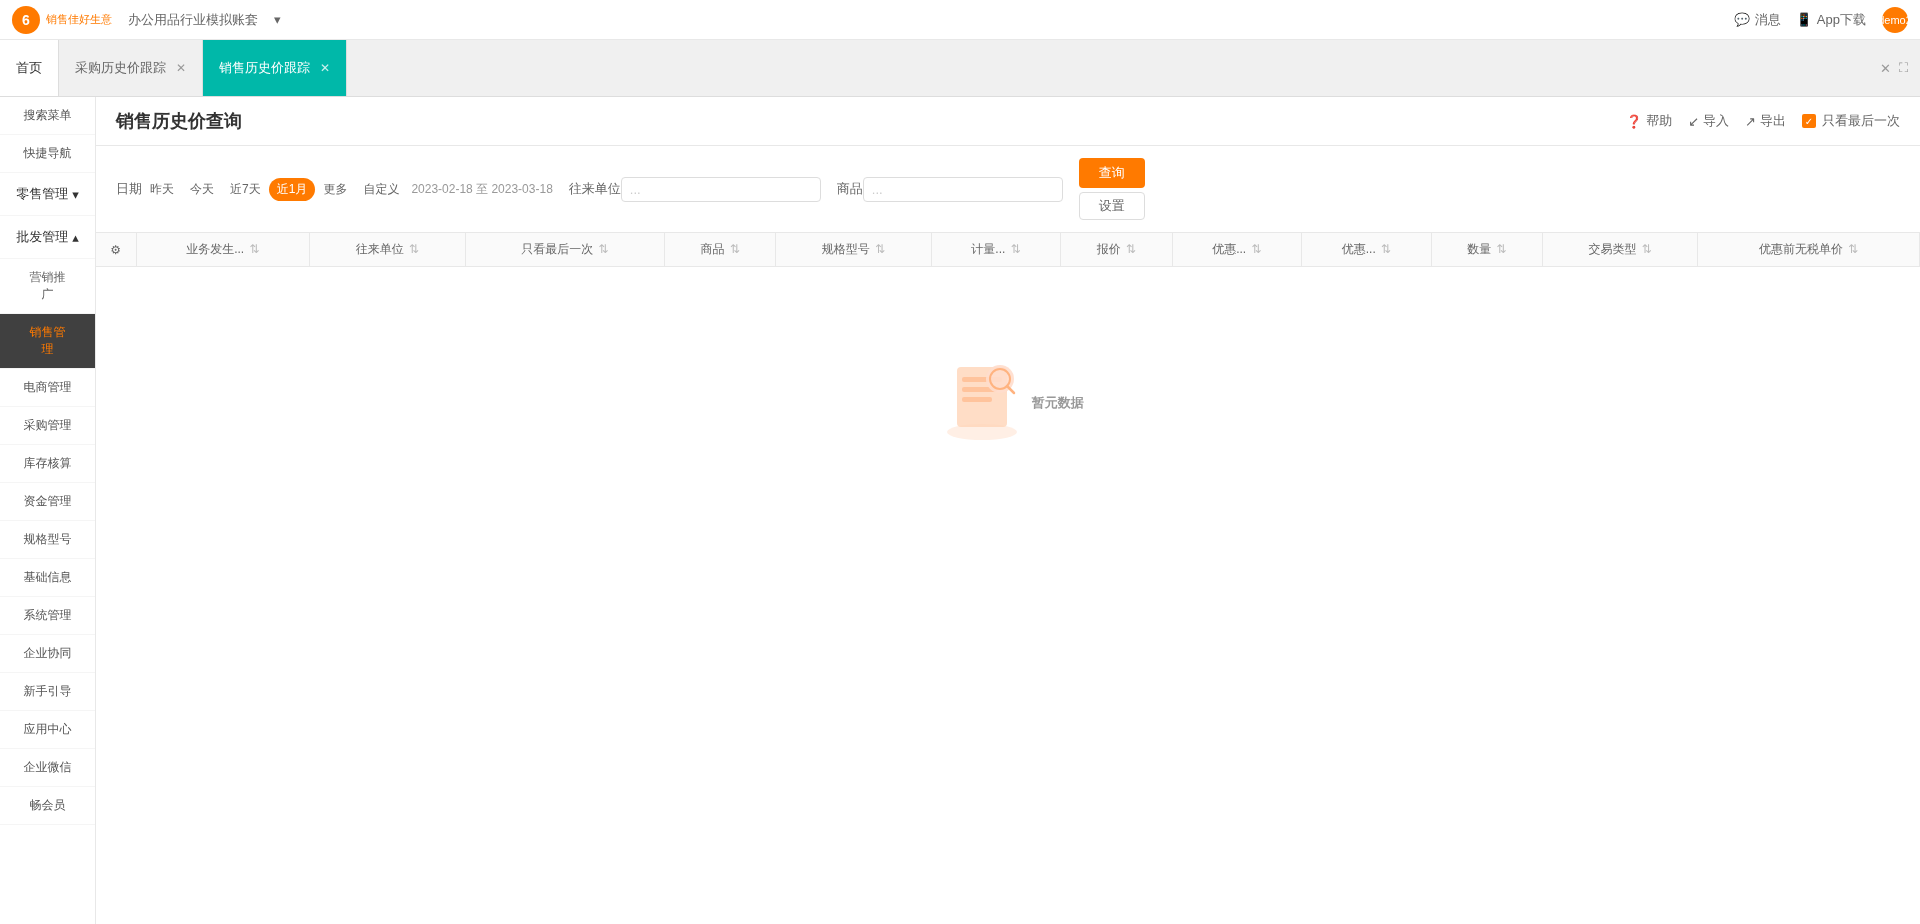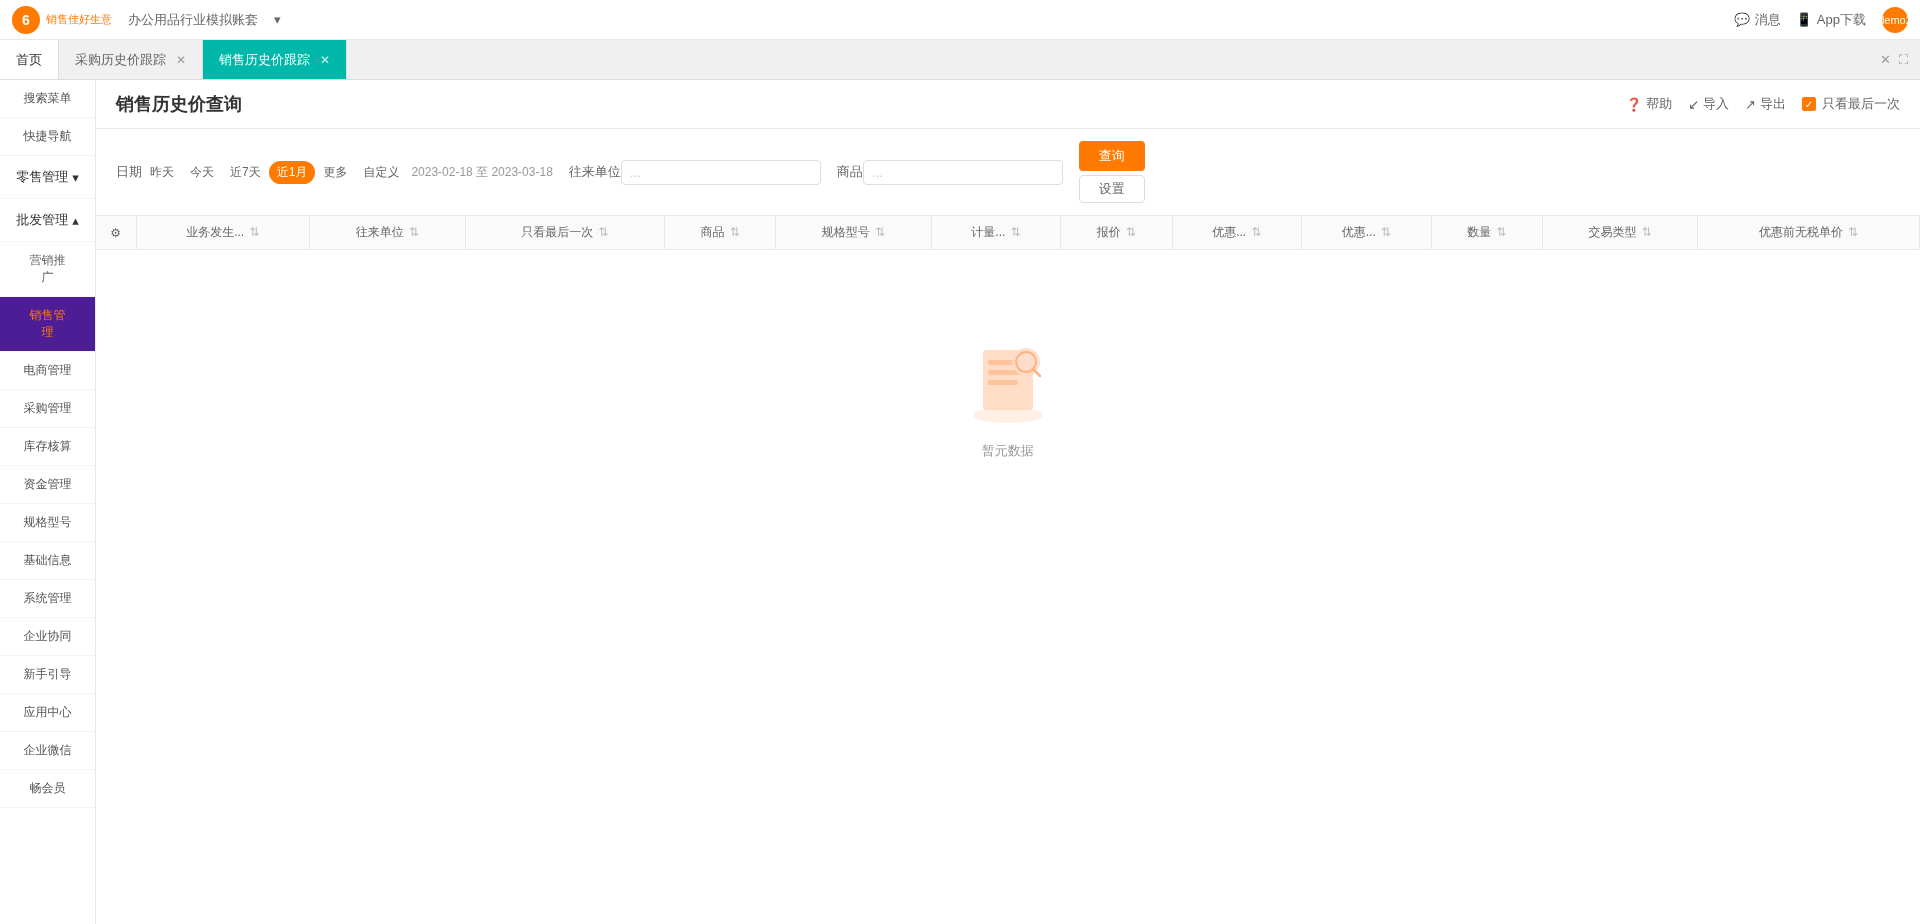--- a/index.html
+++ b/index.html
@@ -10,21 +10,21 @@
     .topbar-left { display: flex; align-items: center; gap: 8px; }
     .logo-area { display: flex; align-items: center; gap: 6px; }
     .logo-icon { width: 28px; height: 28px; background: #ff7a00; border-radius: 50%; display: flex; align-items: center; justify-content: center; color: white; font-size: 14px; font-weight: bold; }
     .logo-text { font-size: 11px; color: #ff7a00; line-height: 1.2; }
     .workspace-selector { display: flex; align-items: center; gap: 16px; color: #666; font-size: 13px; cursor: pointer; padding: 4px 8px; border-radius: 4px; }
     .topbar-right { display: flex; align-items: center; gap: 16px; color: #666; font-size: 13px; }
     .topbar-right-item { display: flex; align-items: center; gap: 4px; cursor: pointer; }
     .avatar { width: 26px; height: 26px; background: #ff7a00; border-radius: 50%; display: flex; align-items: center; justify-content: center; color: white; font-size: 11px; }
 
     
-    .tabbar { height: 40px; background: #f0f0f0; display: flex; align-items: stretch; flex-shrink: 0; border-bottom: 1px solid #ddd; }
+    .tabbar { height: 57px; background: #f0f0f0; display: flex; align-items: stretch; flex-shrink: 0; border-bottom: 1px solid #ddd; }
     .tab { display: flex; align-items: center; gap: 6px; padding: 0 16px; cursor: pointer; font-size: 13px; color: #666; border-right: 1px solid #ddd; white-space: nowrap; }
     .tab.home { background: #fff; color: #333; }
     .tab .close-btn { font-size: 12px; color: #999; margin-left: 4px; cursor: pointer; }
     .tab-spacer { flex: 1; }
     .tab-actions { display: flex; align-items: center; padding: 0 12px; gap: 8px; color: #999; }
 
     
     .main-layout { display: flex; flex: 1; overflow: hidden; }
 
     
@@ -57,21 +57,21 @@
 
     
     .table-container { flex: 1; overflow: auto; background: #fff; }
     table { width: 100%; border-collapse: collapse; }
     thead th { background: #fafafa; border-bottom: 1px solid #e8e8e8; border-right: 1px solid #e8e8e8; padding: 8px 10px; font-size: 12px; color: #666; font-weight: 500; white-space: nowrap; position: sticky; top: 0; }
     thead th .sort-icon { color: #bbb; margin-left: 2px; }
     tbody td { border-bottom: 1px solid #f0f0f0; border-right: 1px solid #f0f0f0; padding: 8px 10px; font-size: 13px; color: #333; }
     .settings-col { width: 40px; text-align: center; }
 
     
-    .empty-state { display: flex; flex-direction: column; align-items: center; justify-content: center; padding: 80px 0; }
+    .empty-state { display: flex; flex-direction: row; align-items: center; justify-content: center; padding: 80px 0; font-weight: bold; }
     .empty-text { color: #999; font-size: 13px; margin-top: 12px; }
   </style>
 </head>
 <body>
 
 <div class="topbar">
   <div class="topbar-left">
     <div class="logo-area">
       <div class="logo-icon">6</div>
       <div class="logo-text">销售佳好生意</div>
@@ -128,21 +128,21 @@
       <span>零售管理</span>
       <span>▾</span>
     </div>
     <div class="sidebar-item section-header">
       <span>批发管理</span>
       <span>▴</span>
     </div>
     <div class="sidebar-item subsection">
       <span>营销推广</span>
     </div>
-    <div class="sidebar-item subsection" style="color:#ff7a00; background:#4c1d95;">
+    <div class="sidebar-item subsection" style="color:#ff7a00; background:#404040;">
       <span>销售管理</span>
     </div>
     <div class="sidebar-item">
       <span>电商管理</span>
     </div>
     <div class="sidebar-item">
       <span>采购管理</span>
     </div>
     <div class="sidebar-item">
       <span>库存核算</span>

